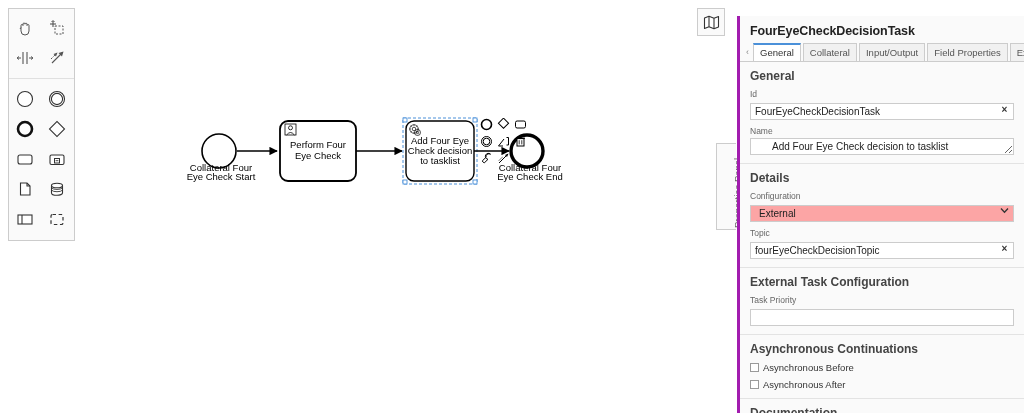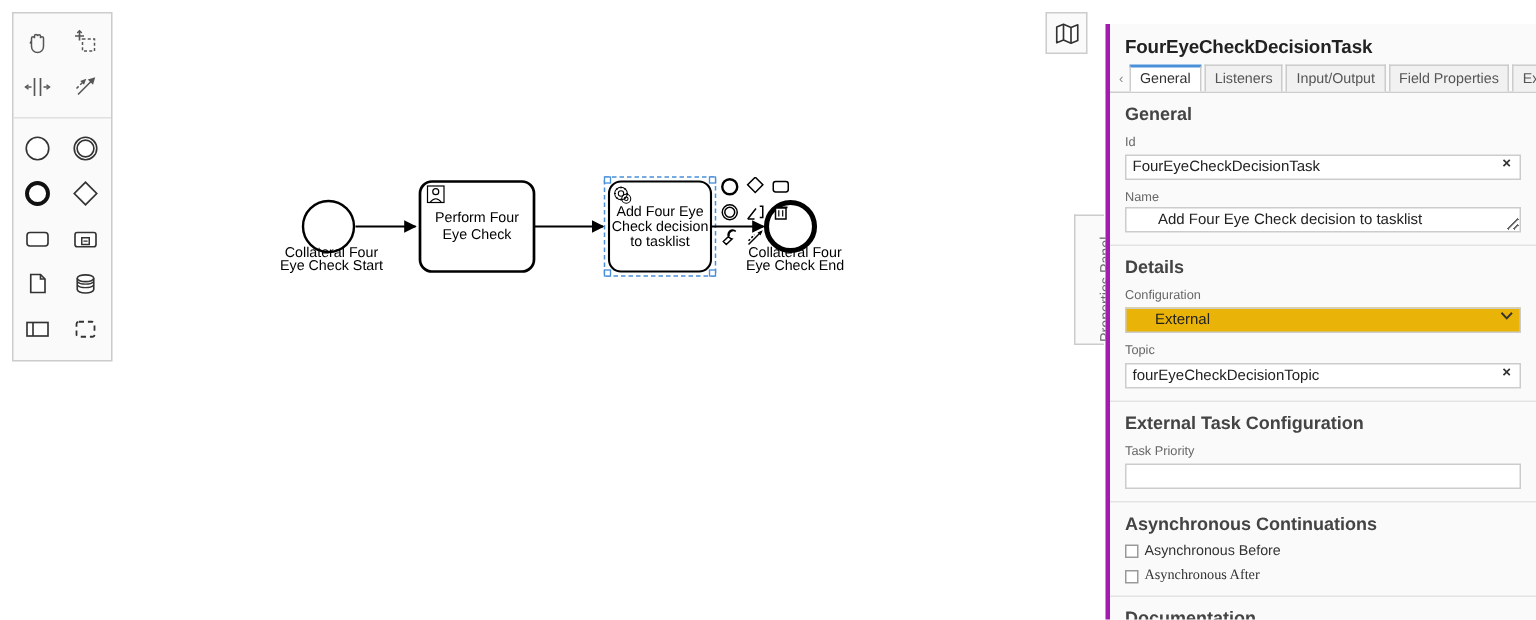--- a/index.html
+++ b/index.html
@@ -159,34 +159,34 @@
     font-size: 10px; color: #222222;
     font-family: "Liberation Sans", sans-serif;
     border: 1px solid #cccccc; background: #ffffff;
     padding: 1px 21px; resize: vertical; outline: none;
     display: block; line-height: 13px; overflow: hidden;
   }
   .pp-select {
     width: 100%; height: 17px;
     font-size: 10px; color: #222222;
     font-family: "Liberation Sans", sans-serif;
-    border: 1px solid #cccccc; background: #eab308;
-    padding: 0 19px; outline: none;
+    border: 1px solid #cccccc; background: #fca5a5;
+    padding: 0 8px; outline: none;
     -webkit-appearance: none; appearance: none;
   }
   .pp-select-wrap { position: relative; }
   .pp-chevron {
     position: absolute; right: 5px; top: 4px;
     pointer-events: none;
   }
   .pp-check-row {
     display: flex; align-items: center;
     margin-bottom: 6px;
   }
-  .pp-check-row:last-child { margin-bottom: 0; font-family: Liberation Serif, serif; }
+  .pp-check-row:last-child { margin-bottom: 0; }
   .pp-checkbox {
     width: 9px; height: 9px;
     border: 1px solid #9a9a9a; background: #ffffff;
     margin-right: 4px; flex: 0 0 9px;
     cursor: pointer;
   }
   .pp-check-label { font-size: 9.5px; color: #333333; }
 </style>
 </head>
 <body>
@@ -430,21 +430,21 @@
     <span>Properties Panel</span>
   </div>
 
   <div id="properties-panel">
 
     <div id="pp-header">FourEyeCheckDecisionTask</div>
 
     <div id="pp-tabs">
       <div class="tab-arrow">‹</div>
       <div class="pp-tab active">General</div>
-      <div class="pp-tab">Listeners</div>
+      <div class="pp-tab">Collateral</div>
       <div class="pp-tab">Input/Output</div>
       <div class="pp-tab">Field Properties</div>
       <div class="pp-tab">Extensions</div>
 
     </div>
 
     <div id="pp-body">
 
       <div class="pp-section">
         <div class="pp-section-title">General</div>

